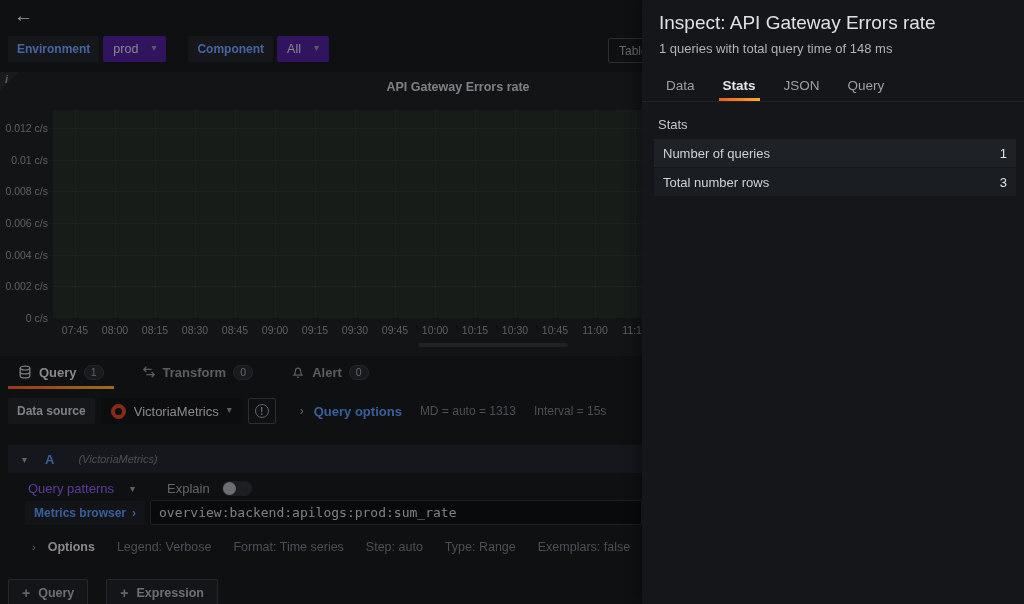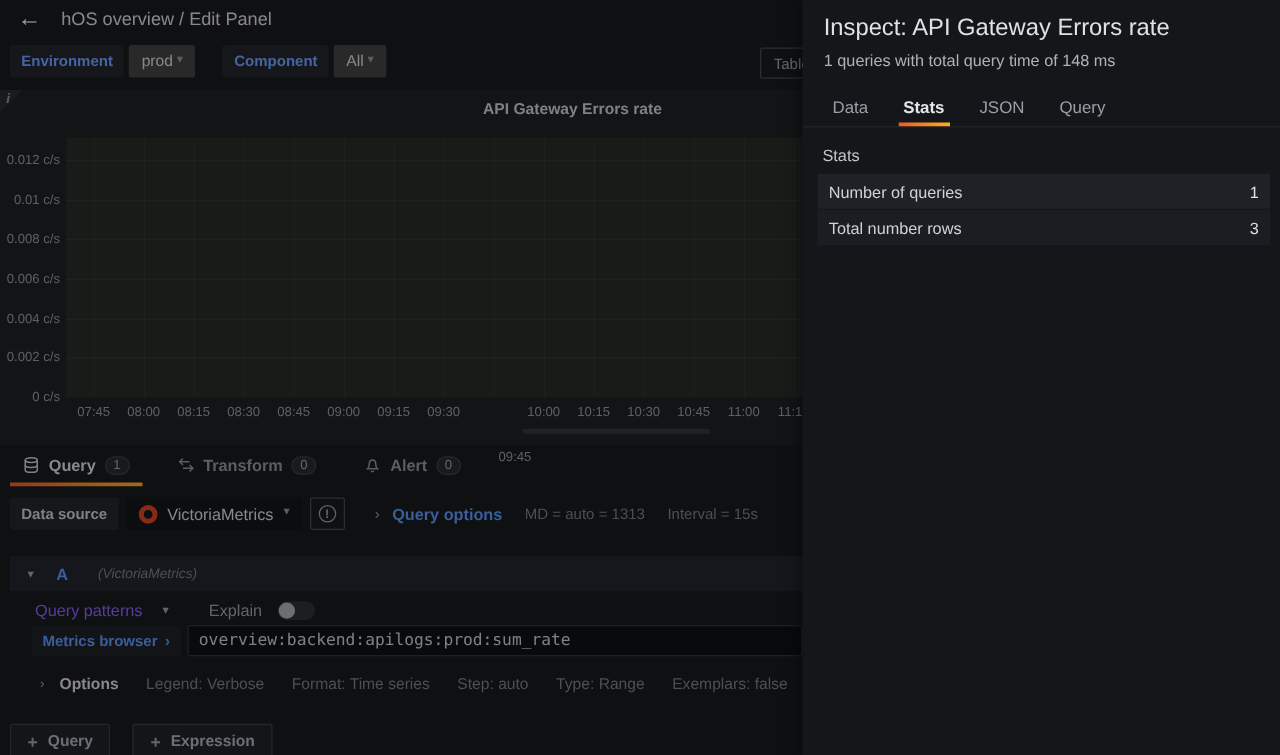--- a/index.html
+++ b/index.html
@@ -13,21 +13,21 @@
   .left-pane { position:absolute; left:0; top:0; width:642px; height:604px; background:#161719; }
   .dim-overlay { position:absolute; inset:0; background:rgba(4,5,7,0.38); z-index:40; }
 
   .topbar { position:absolute; left:0; top:0; width:642px; height:32px; display:flex; align-items:center; }
   .back-arrow { margin-left:14px; font-size:19px; color:#ffffff; cursor:pointer; }
   .breadcrumb { margin-left:16px; font-size:14.5px; color:#d8d9da; }
 
   .var-row { position:absolute; left:8px; top:36px; display:flex; align-items:center; gap:4px; }
   .var-label { height:26px; display:flex; align-items:center; padding:0 9px; background:#1f2227;
     color:#6e9fff; font-size:12px; font-weight:bold; border-radius:2px; }
-  .var-value { height:26px; display:flex; align-items:center; gap:3px; padding:0 10px; background:#404040;
+  .var-value { height:26px; display:flex; align-items:center; gap:13px; padding:0 10px; background:#4c1d95;
     color:#d8d9da; font-size:12.5px; border-radius:2px; cursor:pointer; }
   .var-gap { width:14px; }
   .chev { color:#8e949a; font-size:10px; line-height:1; transform:translateY(-1px); }
 
   .table-btn { position:absolute; left:608px; top:38px; height:25px; padding:0 10px; display:flex; align-items:center;
     border:1px solid #43474d; border-radius:2px; color:#9fa4aa; font-size:12px; background:transparent; }
 
   
   .panel { position:absolute; left:0; top:72px; width:642px; height:284px; background:#1a1d20; }
   .info-corner { position:absolute; left:0; top:0; width:18px; height:18px; color:#8e949a; font-size:11px;
@@ -129,21 +129,20 @@
 </style>
 </head>
 <body>
 
 <div class="screen">
 
   <div class="left-pane">
 
     <div class="topbar">
       <span class="back-arrow">←</span>
-      <span class="breadcrumb">hOS overview / Edit Panel</span>
     </div>
 
     <div class="var-row">
       <span class="var-label">Environment</span>
       <span class="var-value">
         <span>prod</span>
         <span class="chev">▾</span>
       </span>
       <span class="var-gap"></span>
       <span class="var-label">Component</span>
@@ -192,21 +191,21 @@
         </div>
       <div id="x-axis">
           <div class="x-tick" style="left: 75px;">07:45</div>
           <div class="x-tick" style="left: 115px;">08:00</div>
           <div class="x-tick" style="left: 155px;">08:15</div>
           <div class="x-tick" style="left: 195px;">08:30</div>
           <div class="x-tick" style="left: 235px;">08:45</div>
           <div class="x-tick" style="left: 275px;">09:00</div>
           <div class="x-tick" style="left: 315px;">09:15</div>
           <div class="x-tick" style="left: 355px;">09:30</div>
-          <div class="x-tick" style="left: 412px; margin-top: 36px;">09:45</div>
+          <div class="x-tick" style="left: 395px;">09:45</div>
           <div class="x-tick" style="left: 435px;">10:00</div>
           <div class="x-tick" style="left: 475px;">10:15</div>
           <div class="x-tick" style="left: 515px;">10:30</div>
           <div class="x-tick" style="left: 555px;">10:45</div>
           <div class="x-tick" style="left: 595px;">11:00</div>
           <div class="x-tick" style="left: 635px;">11:15</div>
         </div>
       <div class="hscrollbar"></div>
     </div>
 

